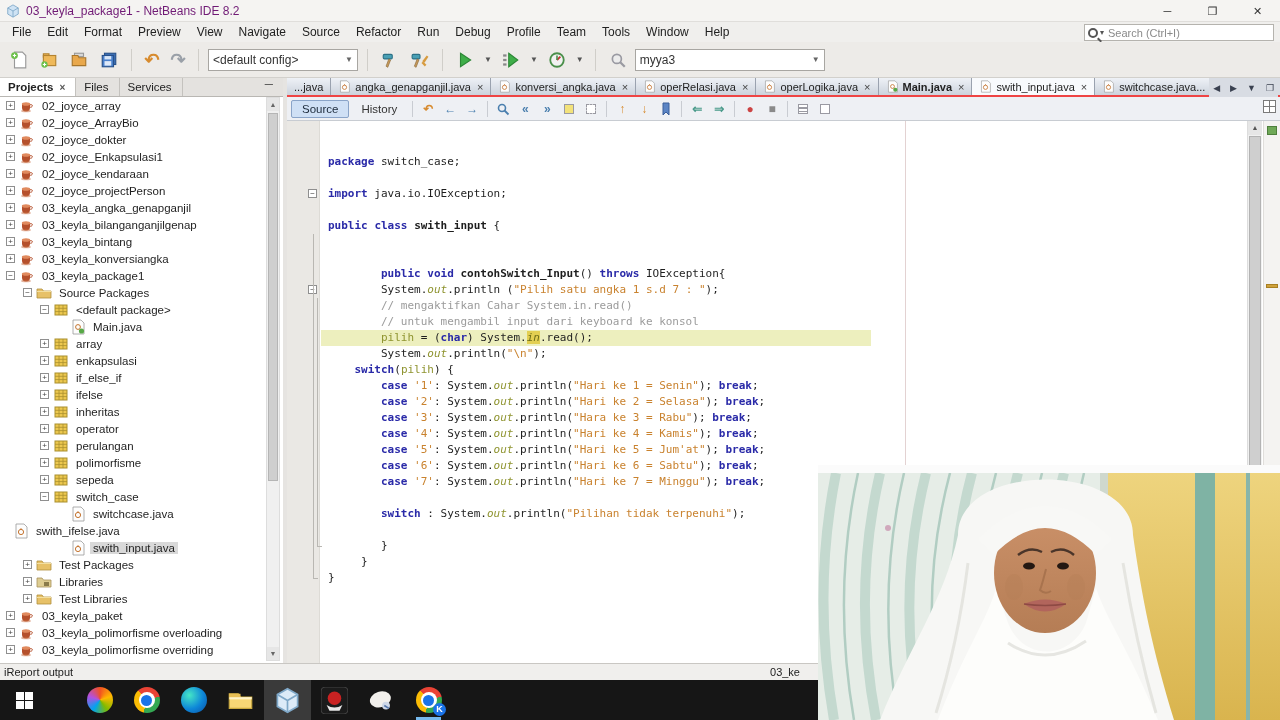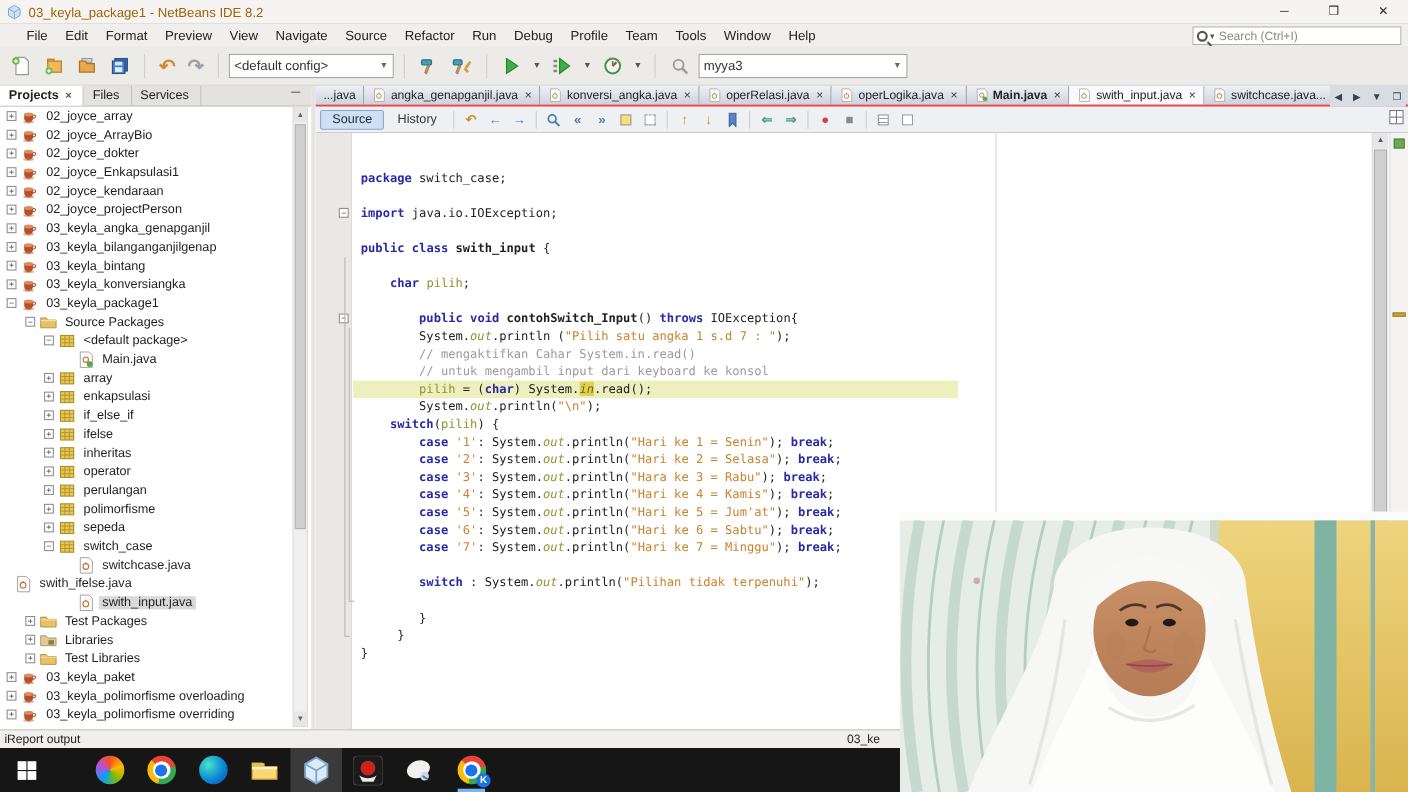--- a/index.html
+++ b/index.html
@@ -2,26 +2,26 @@
 <html><head>
 <meta charset="utf-8">
 <style>
   html,body{margin:0;padding:0;background:#444;}
   *{box-sizing:border-box;}
   .screen{position:relative;width:1280px;height:720px;overflow:hidden;
     font-family:"Liberation Sans",sans-serif;background:#f0efed;color:#1e1e1e;}
   
   .titlebar{position:absolute;left:0;top:0;width:1280px;height:22px;background:#f5f4f2;
     border-bottom:1px solid #e0dedb;display:flex;align-items:center;padding-left:6px;font-size:12px;}
-  .titlebar .ttl{margin-left:6px;color:#a16207;}
+  .titlebar .ttl{margin-left:6px;color:#701a75;}
   .wctl{position:absolute;right:0;top:0;height:22px;display:flex;}
   .wctl span{width:45px;text-align:center;line-height:22px;font-size:11px;color:#333;cursor:default;}
   
   .menubar{position:absolute;left:0;top:22px;width:1280px;height:20px;background:#f0efed;
-    display:flex;align-items:center;font-size:12px;padding-left:16px;}
+    display:flex;align-items:center;font-size:12px;padding-left:4px;}
   .menubar .mi{padding:2px 8px;color:#222;}
   .qsearch{position:absolute;right:6px;top:24px;width:190px;height:17px;background:#fff;
     border:1px solid #b5b3ae;display:flex;align-items:center;font-size:11px;color:#8a8a8a;}
   .qsearch .mag{width:10px;height:10px;border:2px solid #555;border-radius:50%;margin:0 2px 0 3px;position:relative;}
   .qsearch .mag::after{content:"";position:absolute;width:5px;height:2px;background:#555;transform:rotate(45deg);left:7px;top:9px;}
   .qsearch .dd{font-size:8px;color:#555;margin-right:4px;}
   
   .toolbar{position:absolute;left:0;top:42px;width:1280px;height:36px;background:#edebe8;
     border-bottom:1px solid #d2d0cc;display:flex;align-items:center;padding-left:6px;gap:4px;}
   .tbtn{width:26px;height:26px;display:flex;align-items:center;justify-content:center;border-radius:2px;}
@@ -807,21 +807,20 @@
           </div>
         <div class="codescroll" id="codescroll">
           <div class="marginline"></div>
         <div class="cl"></div>
             <div class="cl"><span class="tok-k">package</span><span class="tok-d"> switch_case;</span></div>
             <div class="cl"></div>
             <div class="cl"><span class="tok-k">import</span><span class="tok-d"> java.io.IOException;</span></div>
             <div class="cl"></div>
             <div class="cl"><span class="tok-k">public</span><span class="tok-d"> </span><span class="tok-k">class</span><span class="tok-d"> </span><span class="tok-b">swith_input</span><span class="tok-d"> {</span></div>
             <div class="cl"></div>
-            <div class="cl"><span class="tok-d">    </span><span class="tok-k">char</span><span class="tok-d"> </span><span class="tok-f">pilih</span><span class="tok-d">;</span></div>
             <div class="cl"></div>
             <div class="cl"><span class="tok-d">        </span><span class="tok-k">public</span><span class="tok-d"> </span><span class="tok-k">void</span><span class="tok-d"> </span><span class="tok-b">contohSwitch_Input</span><span class="tok-d">() </span><span class="tok-k">throws</span><span class="tok-d"> IOException{</span></div>
             <div class="cl"><span class="tok-d">        System.</span><span class="tok-m">out</span><span class="tok-d">.println (</span><span class="tok-s">"Pilih satu angka 1 s.d 7 : "</span><span class="tok-d">);</span></div>
             <div class="cl"><span class="tok-c">        // mengaktifkan Cahar System.in.read()</span></div>
             <div class="cl"><span class="tok-c">        // untuk mengambil input dari keyboard ke konsol</span></div>
             <div class="cl hl"><span class="tok-d">        </span><span class="tok-f">pilih</span><span class="tok-d"> = (</span><span class="tok-k">char</span><span class="tok-d">) System.</span><span class="tok-hi">in</span><span class="tok-d">.read();</span></div>
             <div class="cl"><span class="tok-d">        System.</span><span class="tok-m">out</span><span class="tok-d">.println(</span><span class="tok-s">"\n"</span><span class="tok-d">);</span></div>
             <div class="cl"><span class="tok-d">    </span><span class="tok-k">switch</span><span class="tok-d">(</span><span class="tok-f">pilih</span><span class="tok-d">) {</span></div>
             <div class="cl"><span class="tok-d">        </span><span class="tok-k">case</span><span class="tok-d"> </span><span class="tok-s">'1'</span><span class="tok-d">: System.</span><span class="tok-m">out</span><span class="tok-d">.println(</span><span class="tok-s">"Hari ke 1 = Senin"</span><span class="tok-d">); </span><span class="tok-k">break</span><span class="tok-d">;</span></div>
             <div class="cl"><span class="tok-d">        </span><span class="tok-k">case</span><span class="tok-d"> </span><span class="tok-s">'2'</span><span class="tok-d">: System.</span><span class="tok-m">out</span><span class="tok-d">.println(</span><span class="tok-s">"Hari ke 2 = Selasa"</span><span class="tok-d">); </span><span class="tok-k">break</span><span class="tok-d">;</span></div>

